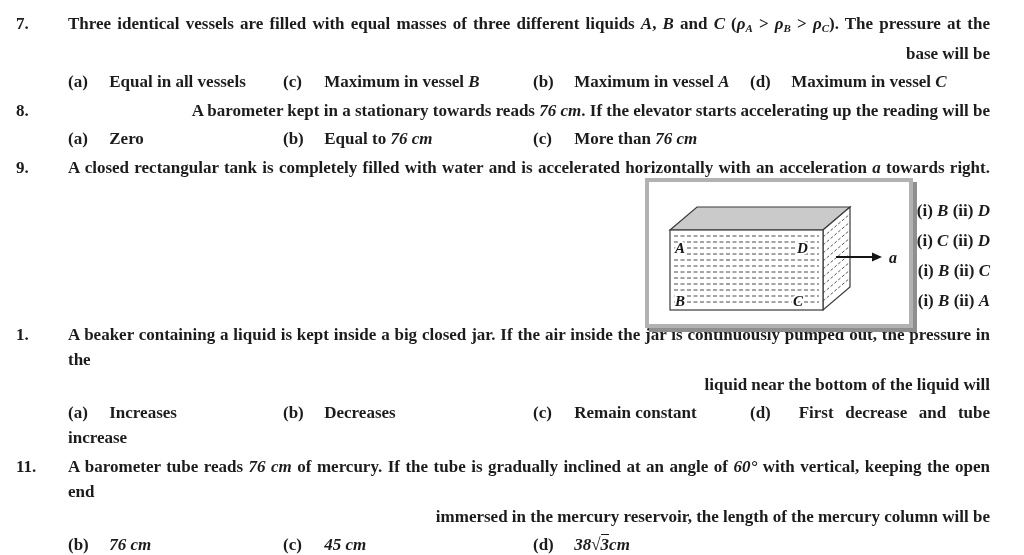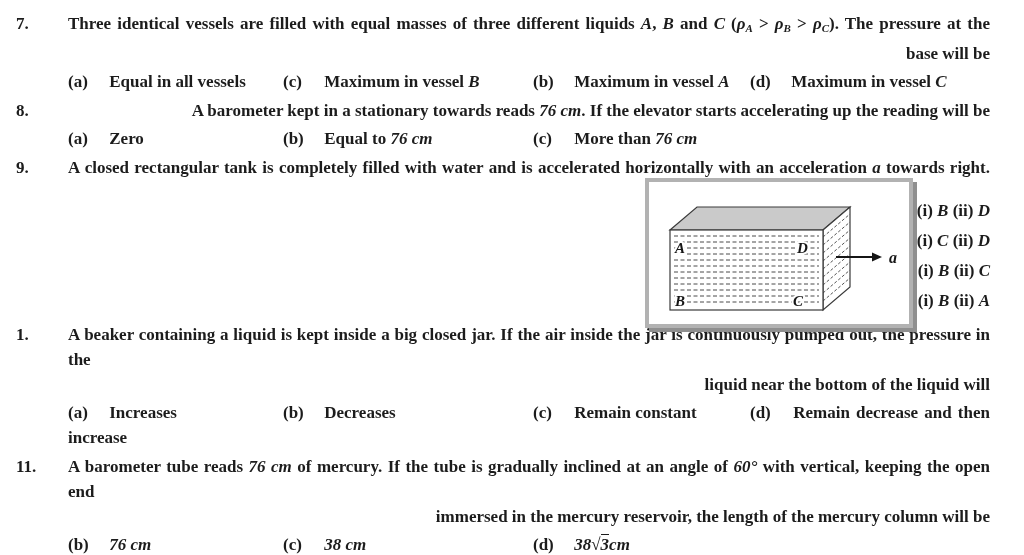--- a/index.html
+++ b/index.html
@@ -93,34 +93,34 @@
 
   <section class="question">
     <div class="qnum">1.</div>
     <div class="qbody">
       <div class="qline jlast"><span class="seg-n">A beaker containing a liquid is kept inside a big closed jar. If the air inside the jar is continuously pumped out, the pressure in the</span></div>
       <div class="qline"><span class="seg-n">liquid near the bottom of the liquid will</span></div>
       <div class="options-grid">
         <div class="option"><span class="opt-label">(a)</span> <span class="opt-text"><span class="seg-n">Increases</span></span></div>
         <div class="option"><span class="opt-label">(b)</span> <span class="opt-text"><span class="seg-n">Decreases</span></span></div>
         <div class="option"><span class="opt-label">(c)</span> <span class="opt-text"><span class="seg-n">Remain constant</span></span></div>
-        <div class="option jlast"><span class="opt-label">(d)</span> <span class="opt-text"><span class="seg-n">Remain decrease and then</span></span></div>
+        <div class="option jlast"><span class="opt-label">(d)</span> <span class="opt-text"><span class="seg-n">First decrease and tube</span></span></div>
       </div>
       <div class="opt-cont">increase</div>
     </div>
   </section>
 
   <section class="question">
     <div class="qnum">11.</div>
     <div class="qbody">
       <div class="qline jlast"><span class="seg-n">A barometer tube reads </span><span class="seg-i">76 cm</span><span class="seg-n"> of mercury. If the tube is gradually inclined at an angle of </span><span class="seg-i">60°</span><span class="seg-n"> with vertical, keeping the open end</span></div>
       <div class="qline"><span class="seg-n">immersed in the mercury reservoir, the length of the mercury column will be</span></div>
       <div class="options-grid">
         <div class="option"><span class="opt-label">(b)</span> <span class="opt-text"><span class="seg-i">76 cm</span></span></div>
-        <div class="option"><span class="opt-label">(c)</span> <span class="opt-text"><span class="seg-i">38 cm</span></span></div>
+        <div class="option"><span class="opt-label">(c)</span> <span class="opt-text"><span class="seg-i">45 cm</span></span></div>
         <div class="option"><span class="opt-label">(d)</span> <span class="opt-text"><span class="seg-i">38</span><span><span class="sqrt-sign">√</span><span class="radicand">3</span></span><span class="seg-i">cm</span></span></div>
       </div>
     </div>
   </section>
 
   <div class="figure-frame">
     <svg width="260" height="142" viewBox="0 0 260 142">
 
       <polygon points="21,48 48,25 201,25 174,48" fill="#cacaca" stroke="#3a3a3a" stroke-width="1.2"></polygon>
 

